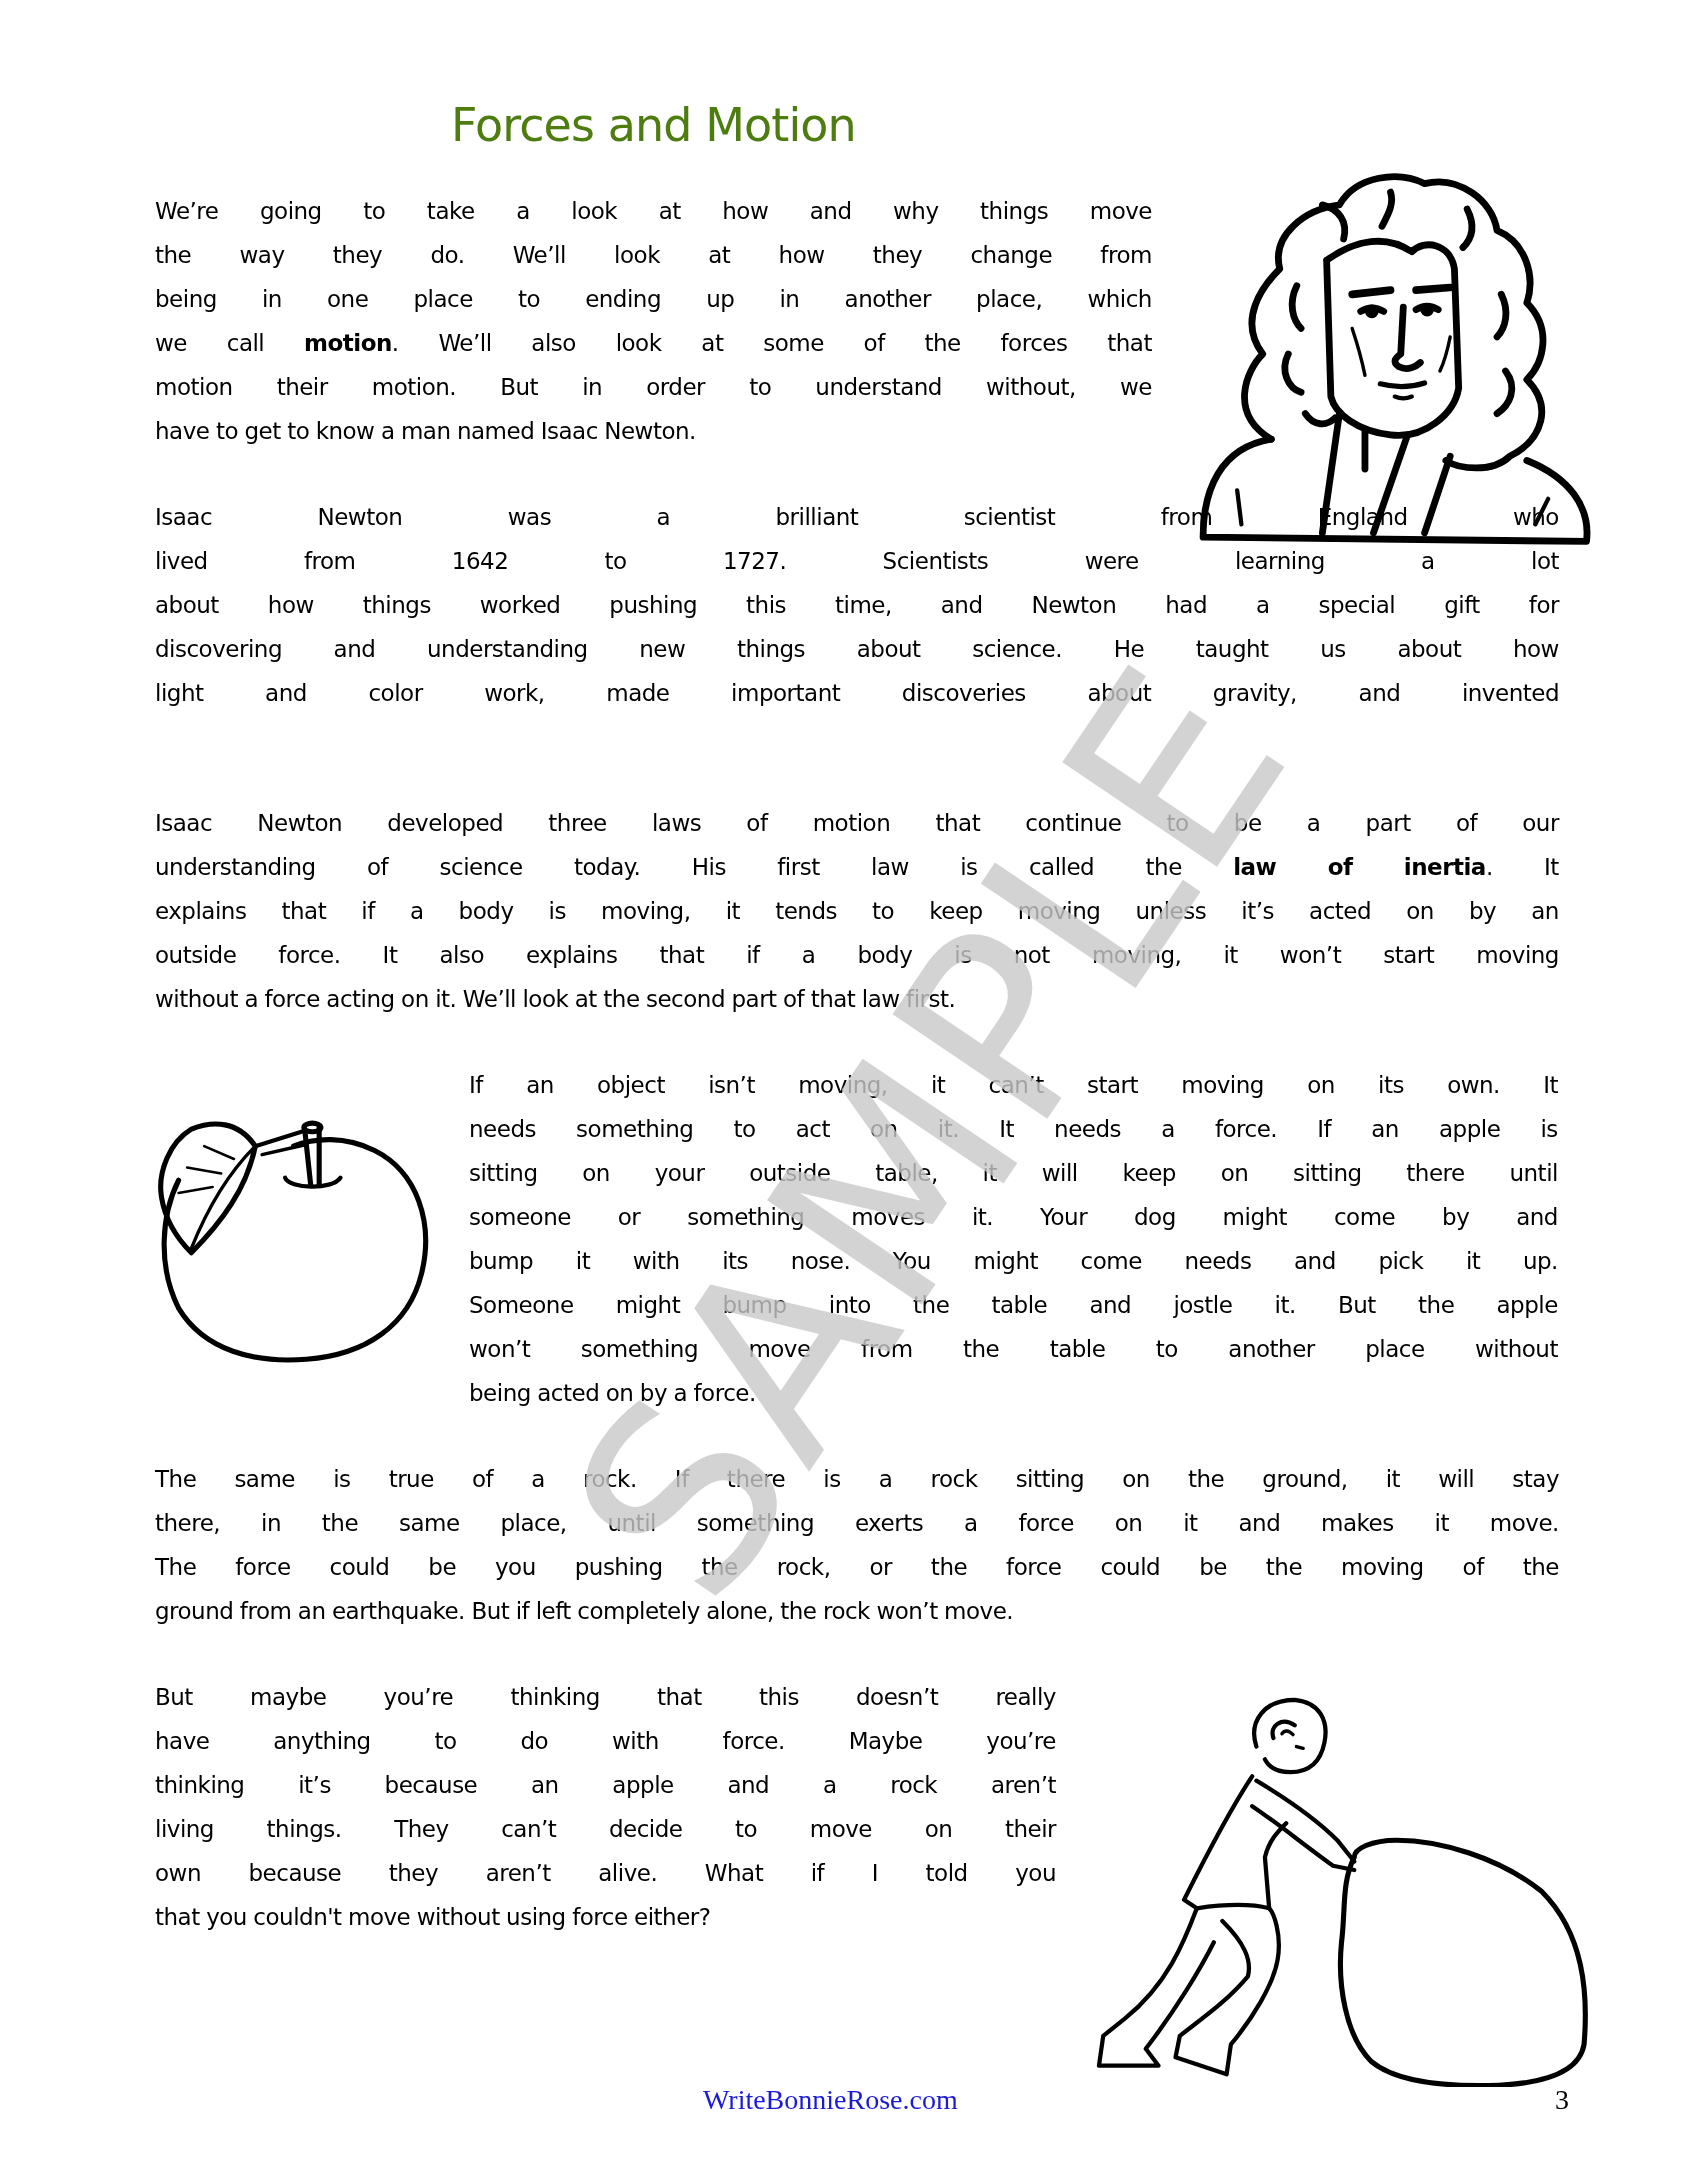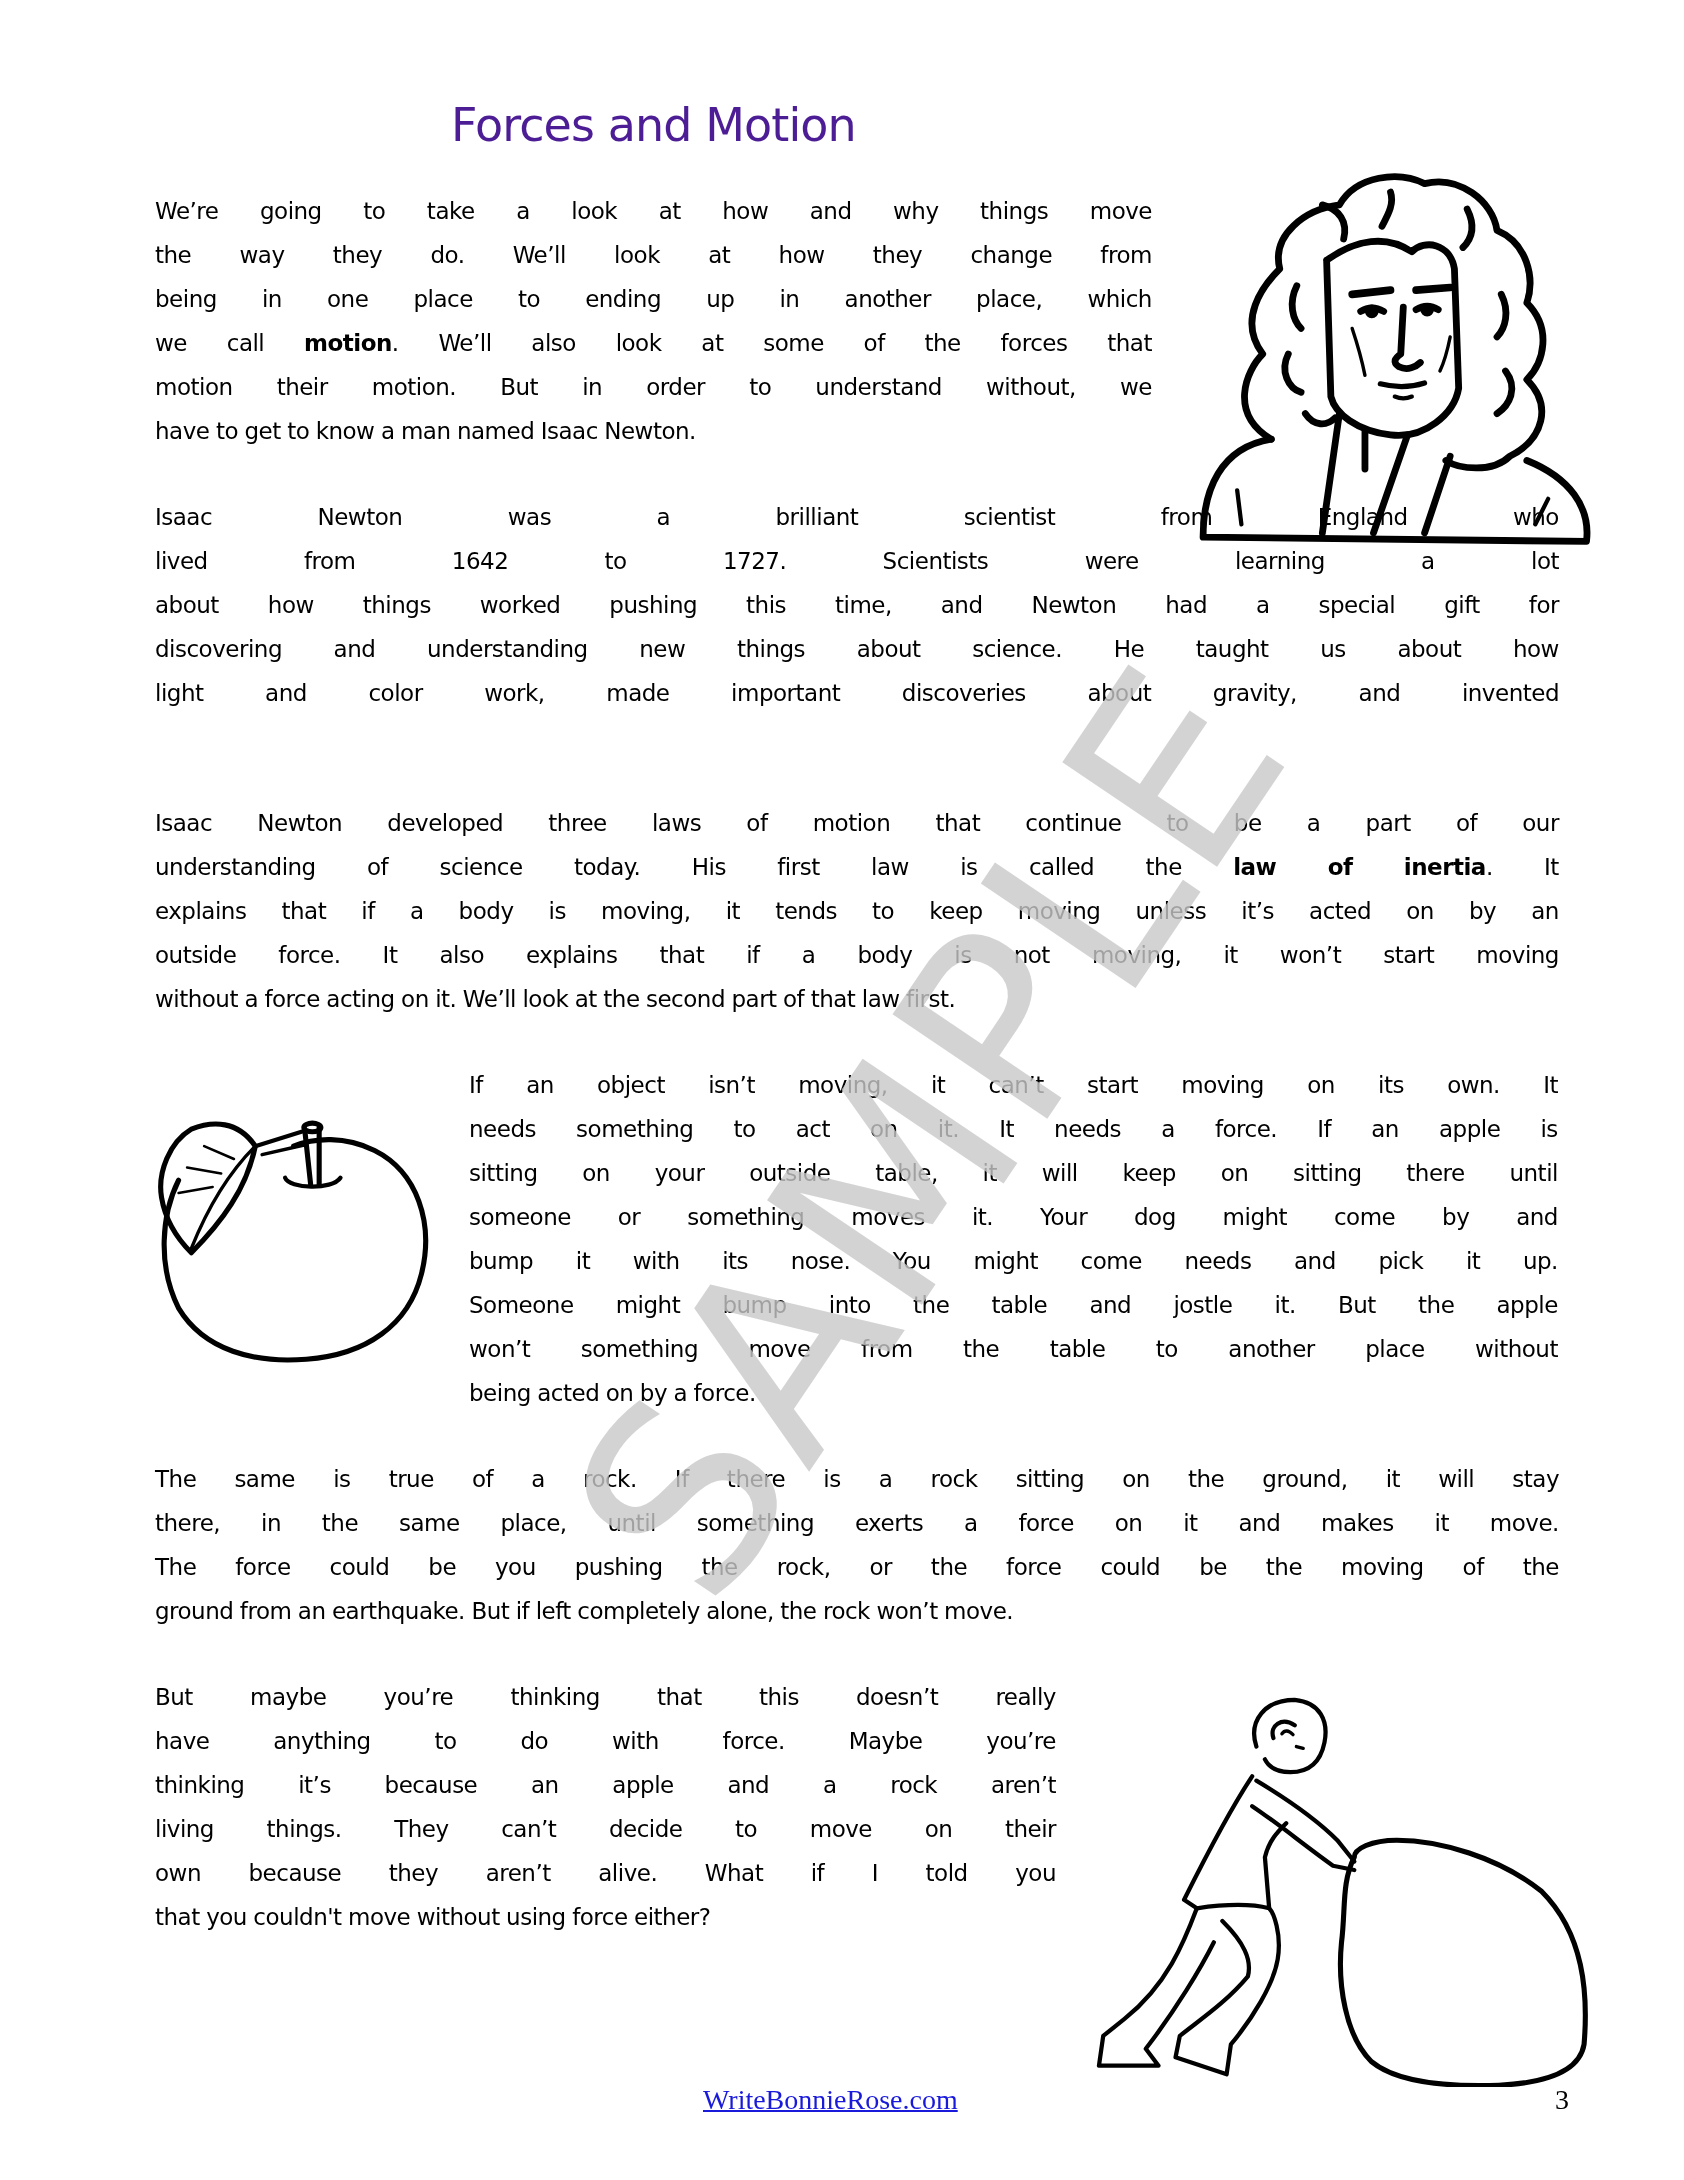--- a/index.html
+++ b/index.html
@@ -1,20 +1,20 @@
 <!DOCTYPE html>
 <html style="font-size:13.6px"><head>
 <meta charset="utf-8">
 <style>
   html, body { margin: 0; padding: 0; background: #ffffff; }
   body { width: 1685px; height: 2181px; position: relative; overflow: hidden; }
   .page { position: absolute; left: 0; top: 0; width: 1685px; height: 2181px; background: #fff; }
   .title {
     position: absolute; left: 451px; top: 95px;
-    font-family: "DejaVu Sans", sans-serif; font-size: 46px; color: #4c1d95;
+    font-family: "DejaVu Sans", sans-serif; font-size: 46px; color: #4d7c0f;
     letter-spacing: -0.9px; white-space: nowrap; line-height: 60px;
   }
   .para { position: absolute; font-family: "DejaVu Sans", sans-serif; color: #000; }
   .line {
     display: block; height: 44px; line-height: 44px;
     font-size: 23px; letter-spacing: -0.5px;
     text-align: justify; text-align-last: justify; white-space: nowrap;
     overflow: visible;
   }
   .line.last { text-align-last: left; }
@@ -24,21 +24,21 @@
   .art { position: absolute; }
   .watermark {
     position: absolute; left: 409px; top: 1005px;
     font-family: "DejaVu Sans", sans-serif; font-size: 256px; color: #c9c9c9;
     opacity: 0.8; transform: rotate(-56deg); transform-origin: 50% 50%;
     white-space: nowrap; letter-spacing: 3.4px; pointer-events: none; line-height: 1;
   }
   .footer-link {
     position: absolute; left: 703px; top: 2084px;
     font-family: "Liberation Serif", serif; font-size: 28px; color: #1a1adb;
-    text-decoration: underline; text-decoration-thickness: 1.7px; white-space: nowrap;
+    text-decoration-thickness: 1.7px; white-space: nowrap;
   }
   .page-num {
     position: absolute; left: 1555px; top: 2084px;
     font-family: "Liberation Serif", serif; font-size: 28px; color: #000;
   }
 </style>
 </head>
 <body>
 
 <div class="page">

